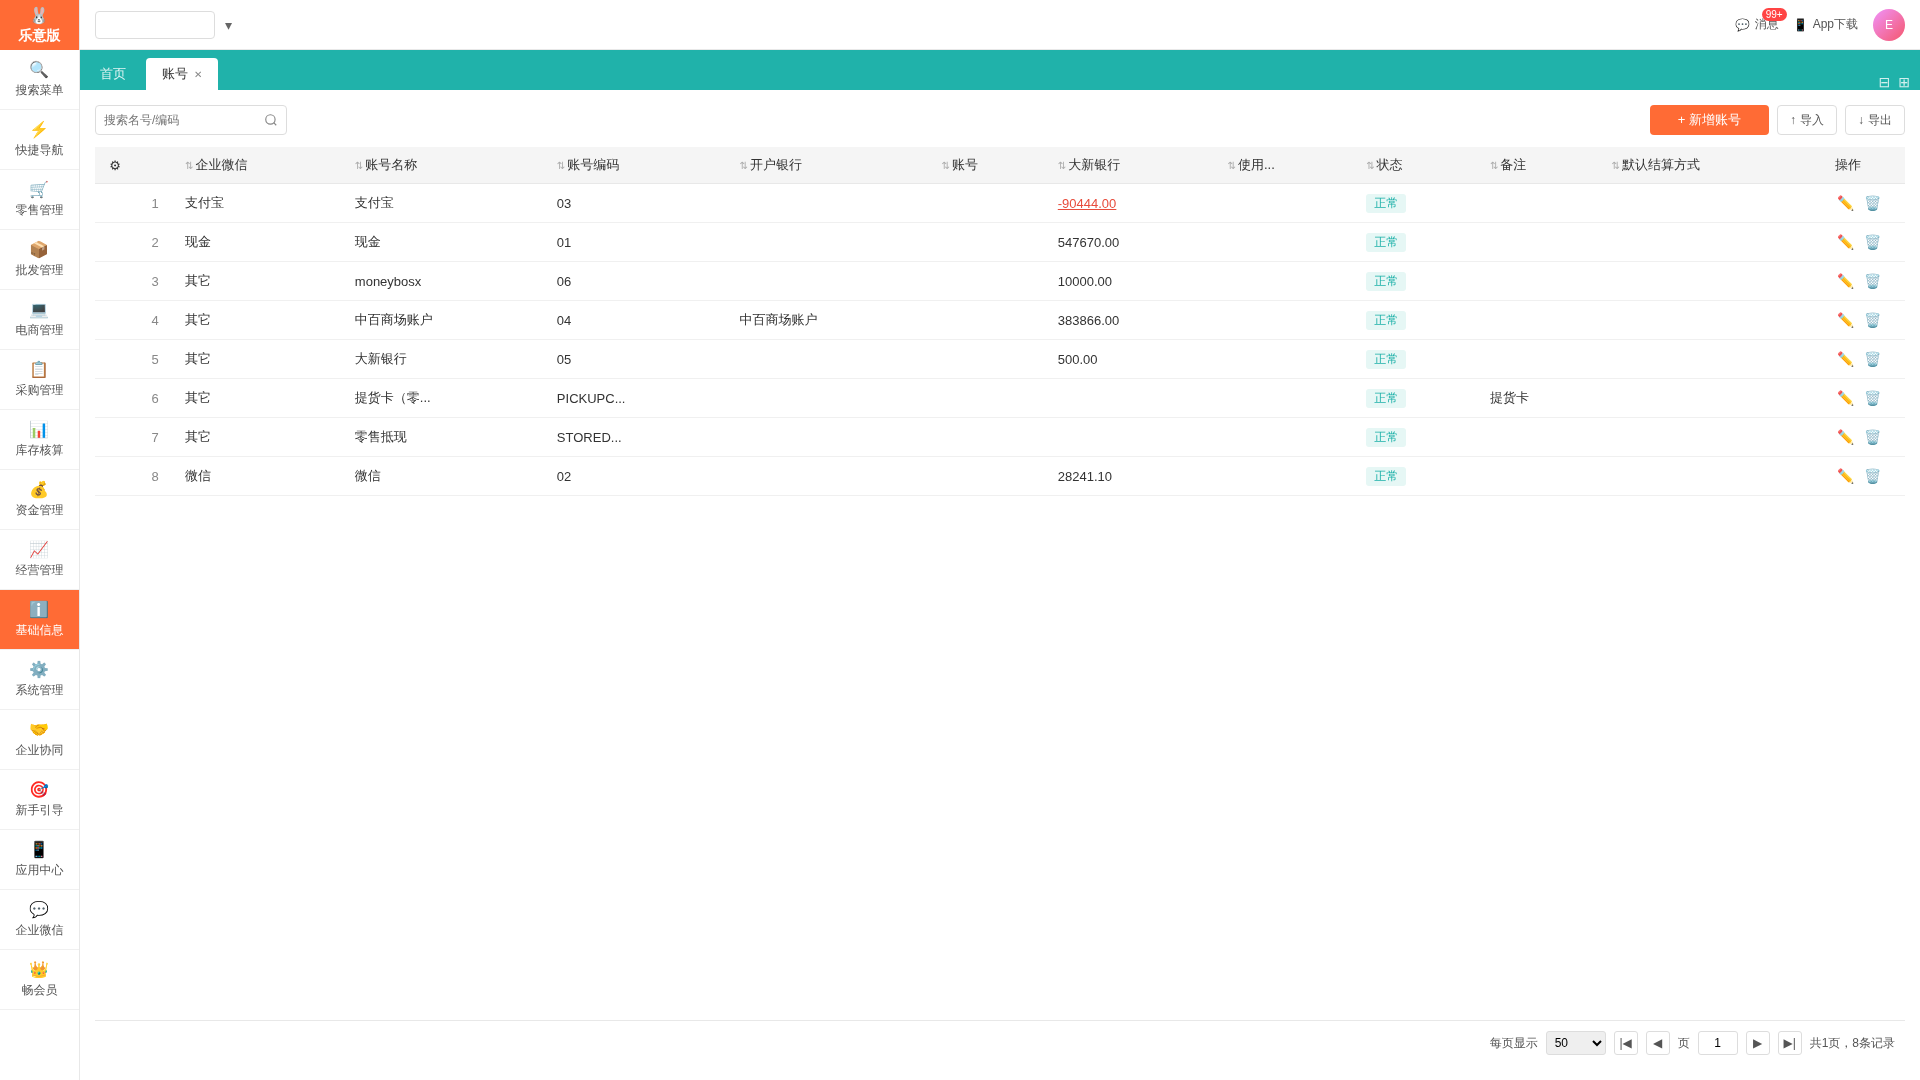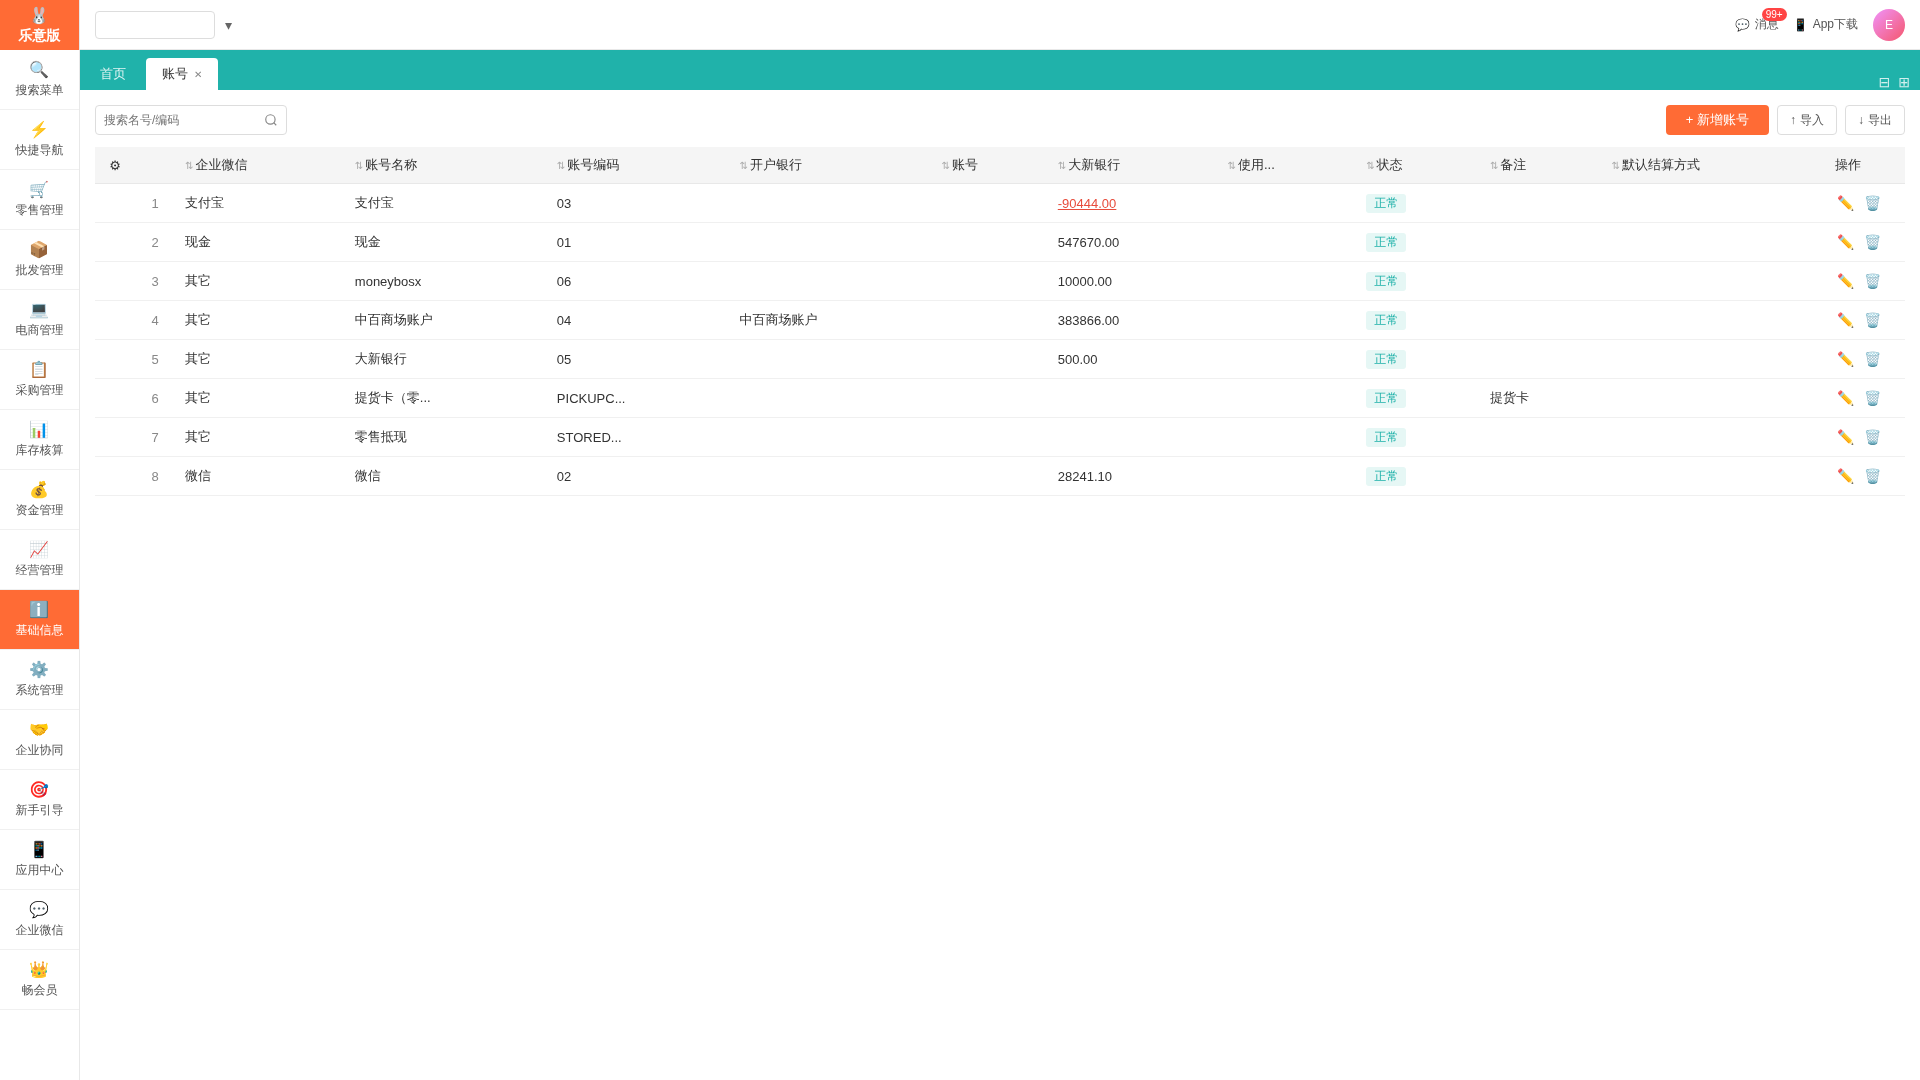--- a/index.html
+++ b/index.html
@@ -222,21 +222,21 @@
     .toolbar-right {
       display: flex;
       align-items: center;
       gap: 8px;
     }
     .btn-add {
       background: #ff6b35;
       color: #fff;
       border: none;
       border-radius: 4px;
-      padding: 0 20px;
+      padding: 0 28px;
       height: 30px;
       cursor: pointer;
       font-size: 13px;
       display: flex;
       align-items: center;
       gap: 4px;
     }
     .btn-import, .btn-export {
       background: none;
       border: 1px solid #ddd;
@@ -677,14 +677,29 @@
         <div class="action-btns">
           <button class="action-btn" title="编辑">✏️</button>
           <button class="action-btn" title="删除">🗑️</button>
         </div>
       </td>
     </tr>
           </tbody>
       </table>
     </div>
 
+    <div class="pagination">
+      <span>每页显示</span>
+      <select class="page-size-select">
+        <option>50</option>
+        <option>20</option>
+        <option>100</option>
+      </select>
+      <button class="page-btn">|◀</button>
+      <button class="page-btn">◀</button>
+      <span>页</span>
+      <input class="page-input" type="text" value="1" style="">
+      <button class="page-btn">▶</button>
+      <button class="page-btn">▶|</button>
+      <span>共1页，8条记录</span>
+    </div>
   </div>
 </div>
 
 </body></html>

